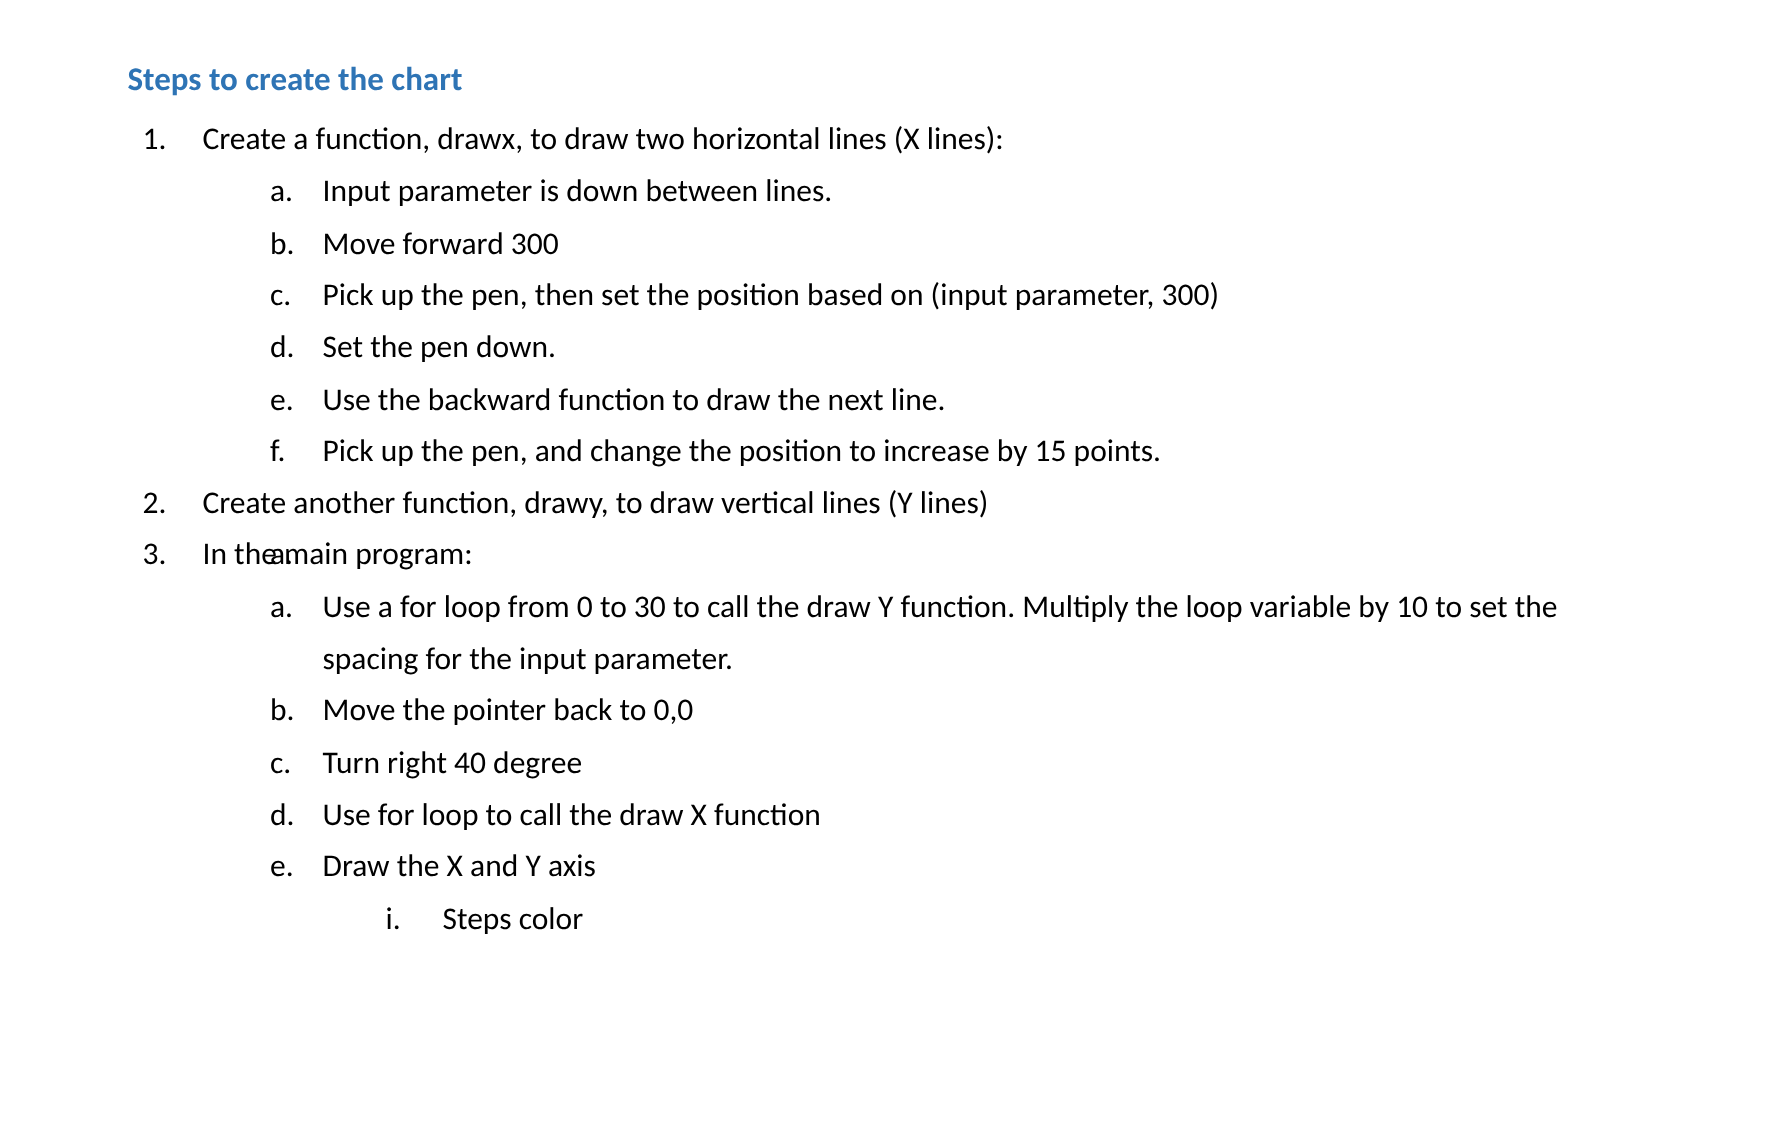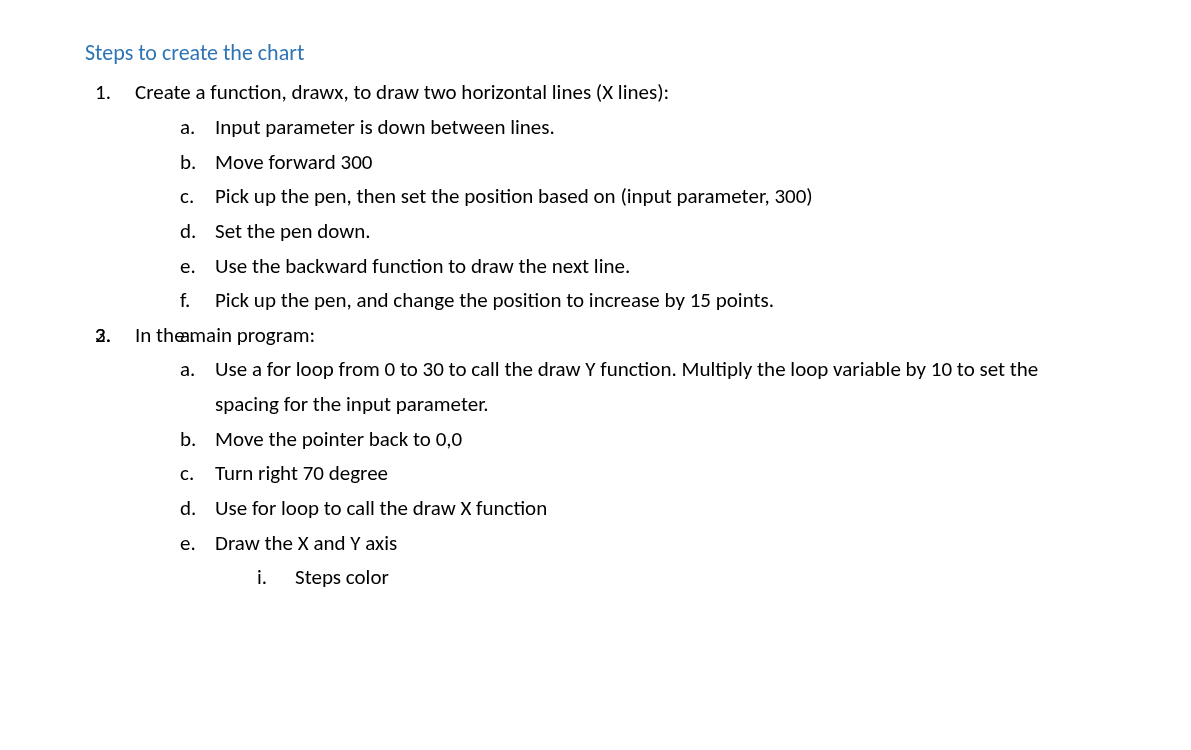--- a/index.html
+++ b/index.html
@@ -11,21 +11,21 @@
       font-family: Calibri, "Segoe UI", Arial, sans-serif;
       background: #ffffff;
       padding: 35px 85px;
       font-size: 21px;
       line-height: 1.65;
       color: #000000;
       width: 1191px;
     }
     .heading {
       color: #2E74B5;
-      font-weight: normal;
+      font-weight: bold;
       font-size: 22px;
       margin-bottom: 4px;
     }
     ol.level-1 {
       list-style: none;
       padding-left: 50px;
     }
     ol.level-1 > li {
       position: relative;
       margin-bottom: 0;
@@ -98,41 +98,42 @@
         <span class="item-text">Use the backward function to draw the next line.</span>
       </li>
       <li>
         <span class="marker">f.</span>
         <span class="item-text">Pick up the pen, and change the position to increase by 15 points.</span>
       </li>
     </ol>
   </li>
   <li>
     <span class="marker">2.</span>
+    <span class="item-text">Create another function, drawy, to draw vertical lines (Y lines)</span>
     <ol class="level-2">
       <li>
         <span class="marker">a.</span>
       </li>
     </ol>
   </li>
   <li>
     <span class="marker">3.</span>
     <span class="item-text">In the main program:</span>
     <ol class="level-2">
       <li>
         <span class="marker">a.</span>
         <span class="item-text">Use a for loop from 0 to 30 to call the draw Y function. Multiply the loop variable by 10 to set the spacing for the input parameter.</span>
       </li>
       <li>
         <span class="marker">b.</span>
         <span class="item-text">Move the pointer back to 0,0</span>
       </li>
       <li>
         <span class="marker">c.</span>
-        <span class="item-text">Turn right 70 degree</span>
+        <span class="item-text">Turn right 40 degree</span>
       </li>
       <li>
         <span class="marker">d.</span>
         <span class="item-text">Use for loop to call the draw X function</span>
       </li>
       <li>
         <span class="marker">e.</span>
         <span class="item-text">Draw the X and Y axis</span>
         <ol class="level-3">
           <li>

